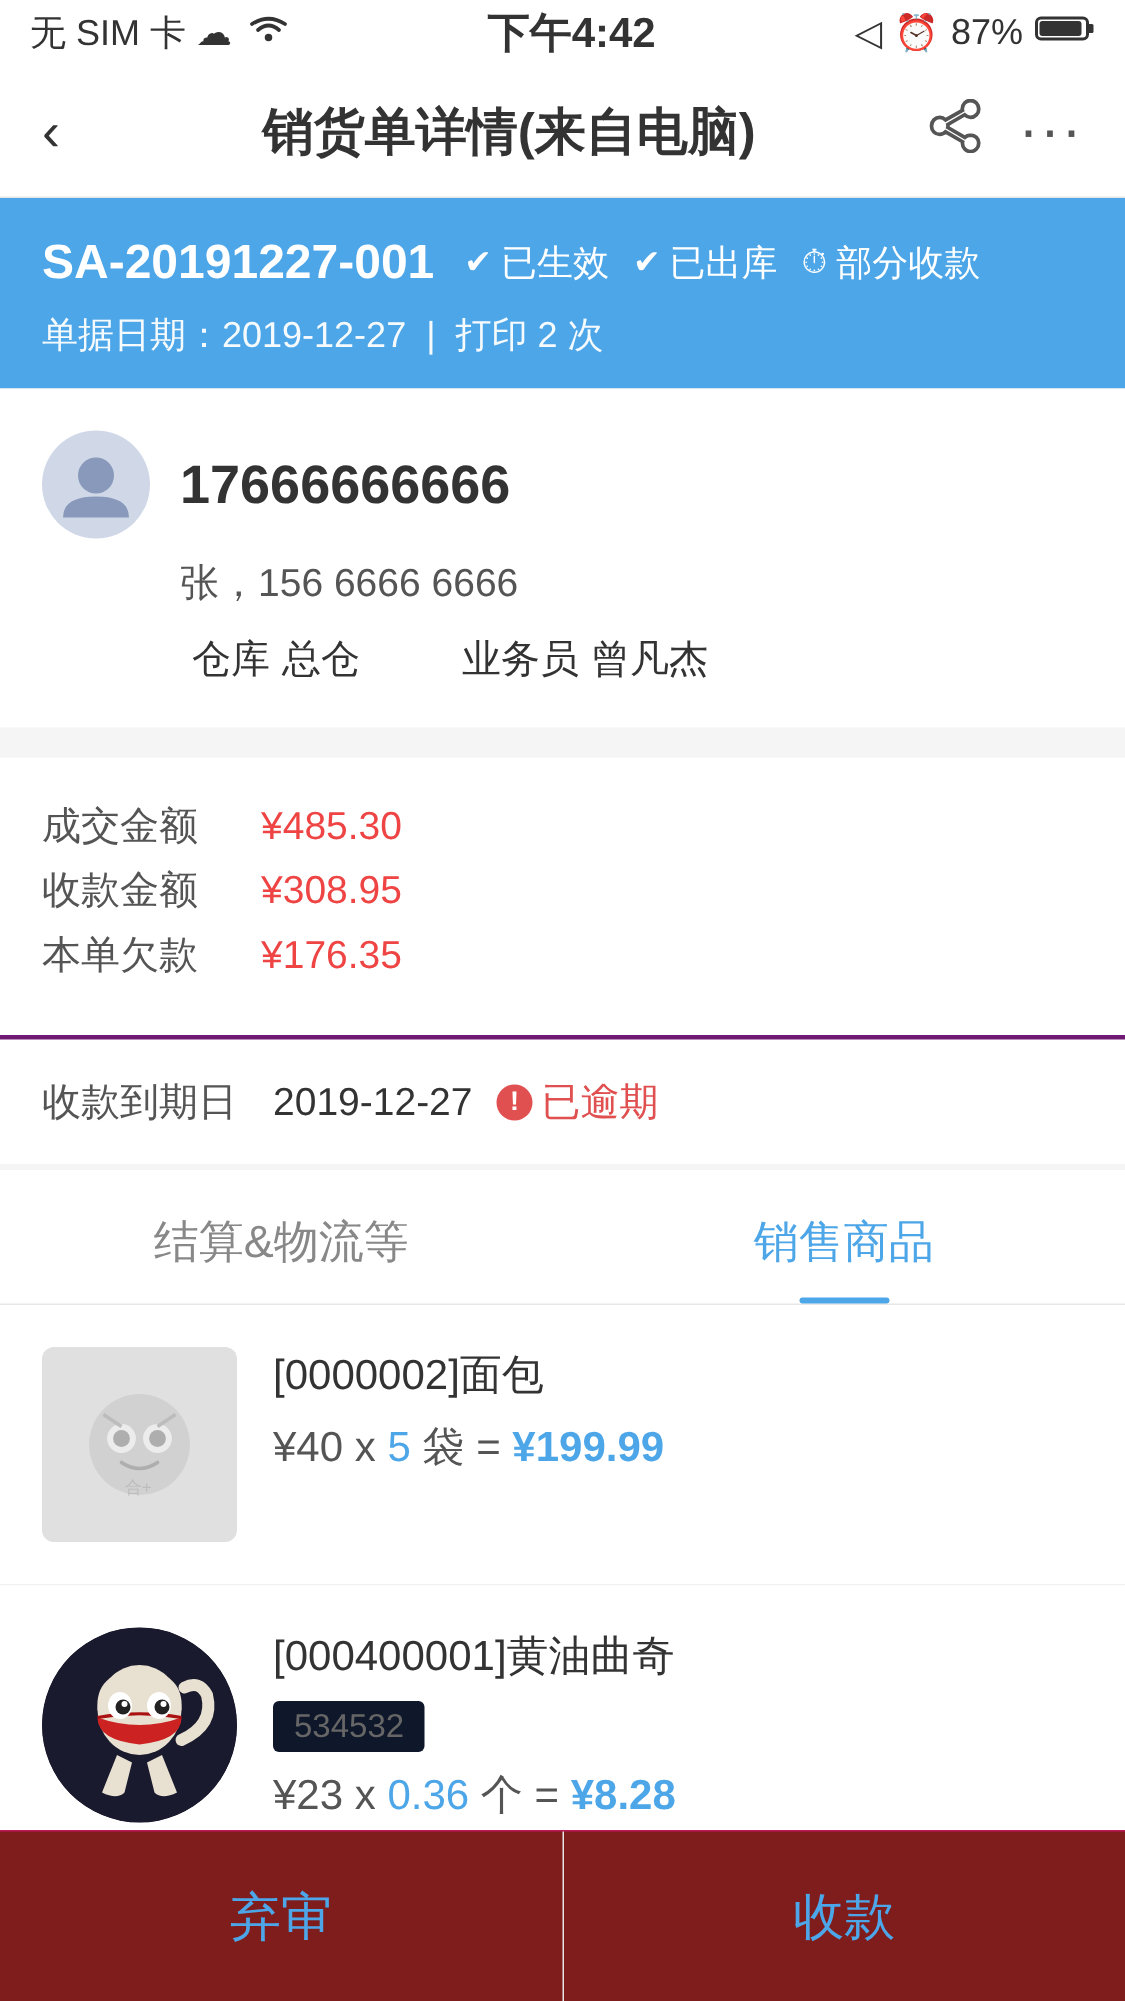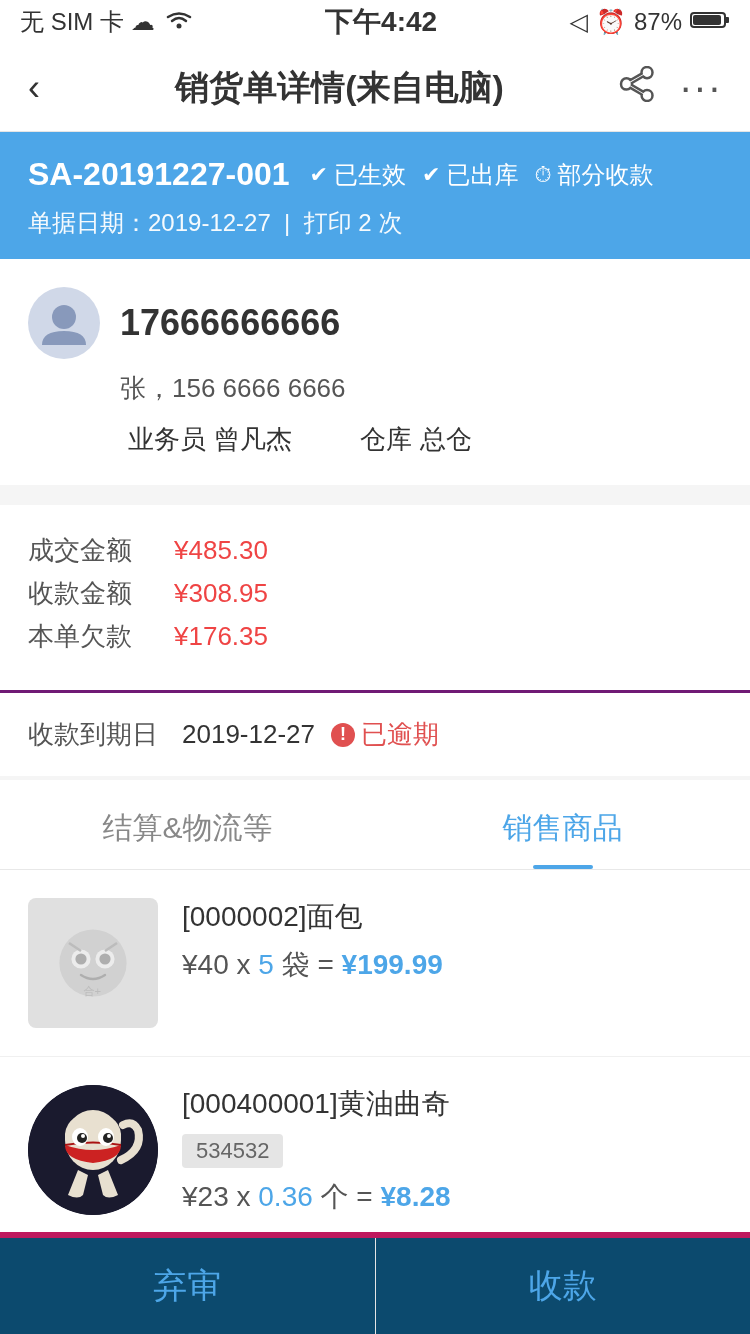--- a/index.html
+++ b/index.html
@@ -269,44 +269,44 @@
     }
     .product-info { flex: 1; }
     .product-name {
       font-size: 28px;
       color: #333;
       margin-bottom: 10px;
       font-weight: 500;
     }
     .product-badge {
       display: inline-block;
-      background: #e5e5e5;
+      background: #0f172a;
       color: #666;
       font-size: 22px;
       padding: 4px 14px;
       border-radius: 4px;
       margin-bottom: 10px;
       text-align: center;
     }
     .product-price-row {
       font-size: 28px;
       color: #555;
     }
     .price-highlight { color: #4da6e8; }
     .price-total { color: #4da6e8; font-weight: 600; }
 
     
     .bottom-bar {
       position: fixed;
       bottom: 0;
       left: 0;
       width: 750px;
-      height: 102px;
-      background: #0c4a6e;
-      border-top: 6px solid #be185d;
+      height: 114px;
+      background: #7f1d1d;
+      border-top: 1px solid #be185d;
       display: flex;
     }
     .bottom-btn {
       flex: 1;
       display: flex;
       align-items: center;
       justify-content: center;
       font-size: 34px;
       cursor: pointer;
     }
@@ -411,24 +411,24 @@
       <svg width="52" height="52" viewBox="0 0 52 52">
         <circle cx="26" cy="20" r="12" fill="#8899bb"></circle>
         <path d="M4 48 Q4 34 26 34 Q48 34 48 48" fill="#8899bb"></path>
       </svg>
     </div>
     <span class="customer-name">17666666666</span>
   </div>
   <div class="customer-sub">张，156 6666 6666</div>
   <div class="customer-meta">
     <div class="meta-item">
+      <span>仓库</span><span>总仓</span>
+    </div>
+    <div class="meta-item">
       <span>业务员</span><span>曾凡杰</span>
-    </div>
-    <div class="meta-item">
-      <span>仓库</span><span>总仓</span>
     </div>
   </div>
 </div>
 
 <div class="divider"></div>
 
 <div class="stats-section">
   <div class="stats-right">
     <div class="stat-row">
       <span class="stat-label">成交金额</span>

